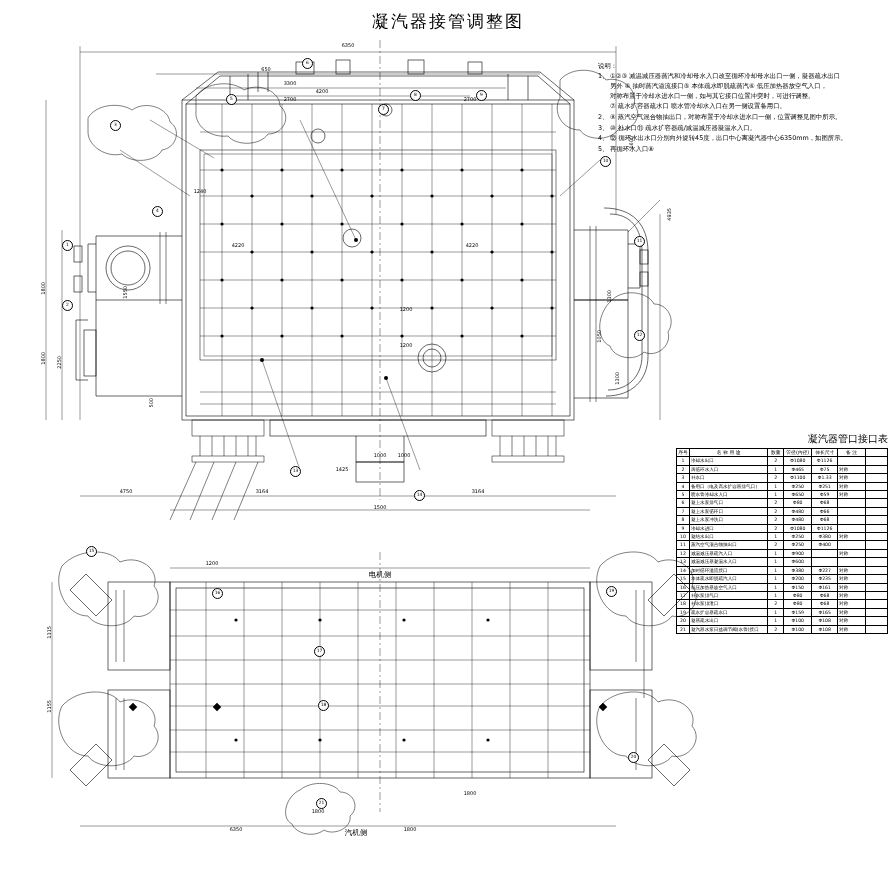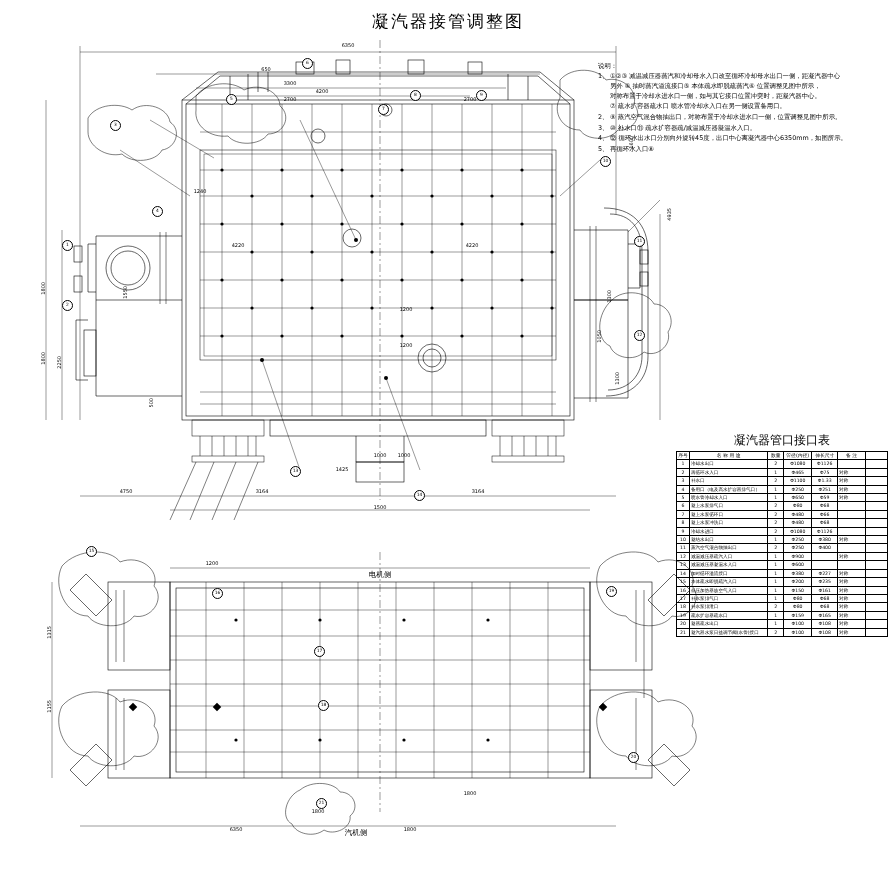--- a/index.html
+++ b/index.html
@@ -8,21 +8,21 @@
   .abs{position:absolute;}
   #title{left:0;top:10px;width:896px;text-align:center;font-size:17px;
          font-family:"DejaVu Serif","Liberation Serif",serif;letter-spacing:2px;}
   
   #notes{left:598px;top:62px;width:290px;font-size:6.4px;line-height:1.55;}
   #notes .nrow{display:flex;margin-bottom:1px;}
   #notes .nnum{width:12px;flex:0 0 12px;}
   #notes .ntxt{flex:1;}
   
   #tblwrap{left:676px;top:432px;width:212px;}
-  #tblcap{text-align:center;font-size:12px;margin-bottom:2px;}
+  #tblcap{text-align:right;font-size:10px;margin-bottom:2px;}
   table{border-collapse:collapse;width:212px;font-size:4.6px;}
   td,th{border:0.5px solid #000;padding:0 1px;height:7.4px;line-height:7.4px;
         white-space:nowrap;overflow:hidden;}
   th{font-weight:normal;font-size:4.8px;}
   .c0{width:10px;text-align:center;}
   .c1{width:78px;}
   .c2{width:14px;text-align:center;}
   .c3{width:26px;text-align:center;}
   .c4{width:24px;text-align:center;}
   .c5{width:30px;}
@@ -382,23 +382,23 @@
 <div class="bal" style="left:606px;top:586px;">19</div>
 <div class="bal" style="left:628px;top:752px;">20</div>
 <div class="bal" style="left:316px;top:798px;">21</div>
 </div>
 
 <div id="notes" class="abs">
   <div>说明：</div>
   <div class="nrow">
     <div class="nnum">1、</div>
     <div class="ntxt">
-      <div>①②③   减温减压器蒸汽和冷却母水入口改至循环冷却母水出口一侧，距凝汽器中心</div>
-      <div>另外 ④  抽时蒸汽溢流接口⑤  本体疏水即脱疏蒸汽⑥  位置调整见图中所示，</div>
-      <div>对称布置于冷却水进水口一侧，如与其它接口位置冲突时，距凝汽器中心。</div>
+      <div>①②③   减温减压器蒸汽和冷却母水入口改至循环冷却母水出口一侧，凝器疏水出口</div>
+      <div>另外 ④  抽时蒸汽溢流接口⑤  本体疏水即脱疏蒸汽⑥  低压加热器放空气入口，</div>
+      <div>对称布置于冷却水进水口一侧，如与其它接口位置冲突时，可进行调整。</div>
       <div>⑦ 疏水扩容器疏水口  喷水管冷却水入口在另一侧设置备用口。</div>
     </div>
   </div>
   <div class="nrow">
     <div class="nnum">2、</div>
     <div class="ntxt">⑨ 蒸汽空气混合物抽出口，对称布置于冷却水进水口一侧，位置调整见图中所示。</div>
   </div>
   <div class="nrow">
     <div class="nnum">3、</div>
     <div class="ntxt">⑩ 补水口⑪ 疏水扩容器疏/减温减压器凝温水入口。</div>

